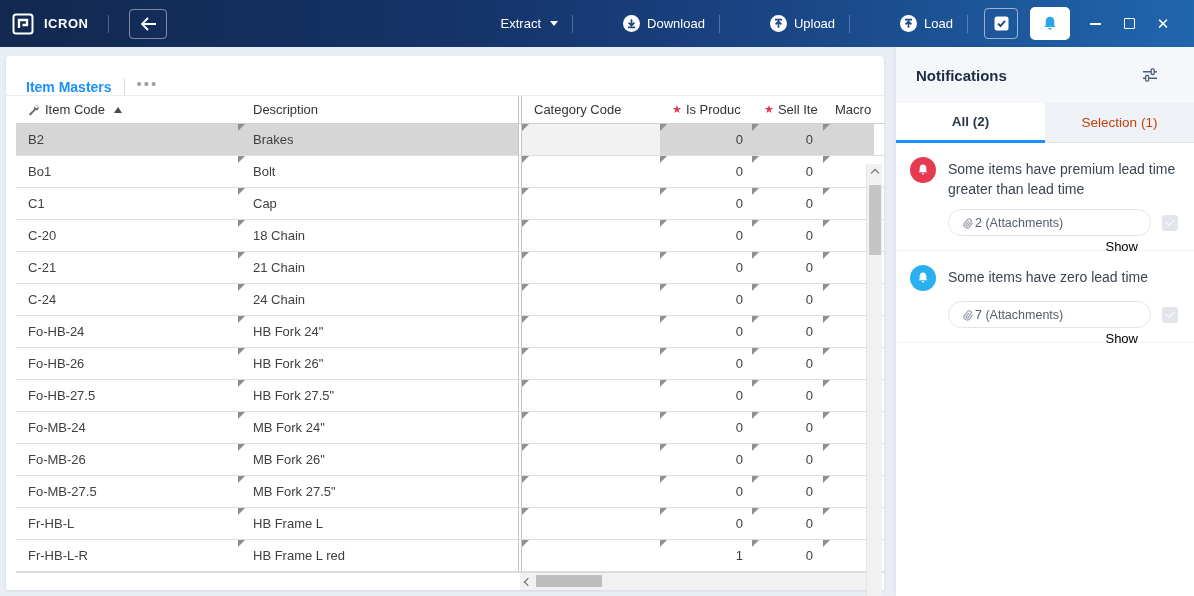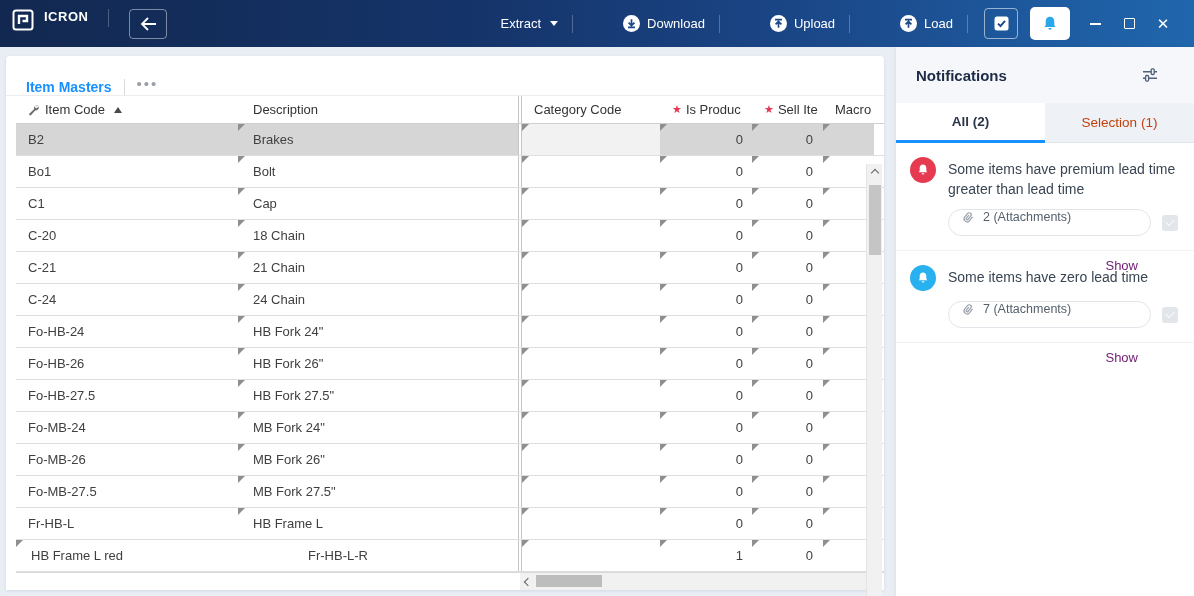--- a/index.html
+++ b/index.html
@@ -3,21 +3,21 @@
 <meta charset="utf-8">
 <style>
   * { margin:0; padding:0; box-sizing:border-box; }
   html,body { width:1194px; height:596px; overflow:hidden; }
   body { font-family:"Liberation Sans", sans-serif; background:#e9edf4; position:relative; color:#3d4248; }
 
   
   .topbar { position:absolute; left:0; top:0; width:1194px; height:47px;
     background:linear-gradient(90deg,#122850 0%,#15346a 40%,#1a4585 65%,#2066ad 100%);
     display:flex; align-items:center; color:#fff; }
-  .brand-zone { display:flex; gap:10px; padding-left:12px; }
+  .brand-zone { display:flex; align-items:center; gap:10px; padding-left:12px; }
   .logo { width:22px; height:22px; }
   .brand { font-size:13px; font-weight:bold; letter-spacing:.5px; color:#fff; }
   .tb-sep { width:1px; height:18px; background:rgba(255,255,255,.25); margin:0 10px; }
   .back-btn { width:38px; height:30px; border:1px solid rgba(255,255,255,.45); border-radius:4px;
     display:flex; align-items:center; justify-content:center; cursor:pointer; }
   .tb-right { margin-left:auto; display:flex; align-items:center; padding-right:14px; }
   .tb-action { display:flex; align-items:center; gap:7px; font-size:13px; color:#fff; cursor:pointer; padding:0 4px;margin-left:36px; }
   .caret-down { width:0; height:0; border-left:4px solid transparent; border-right:4px solid transparent; border-top:5px solid #fff; margin-left:2px; }
   .circ-ico { width:17px; height:17px; border-radius:50%; background:#fff; display:flex; align-items:center; justify-content:center; }
   .tb-icobtn { width:34px; height:31px; border:1px solid rgba(255,255,255,.55); border-radius:4px;
@@ -76,23 +76,23 @@
   .filter-btn { margin-left:auto; cursor:pointer; display:flex; }
   .panel-tabs { height:40px; display:flex; }
   .ptab { flex:1; display:flex; align-items:center; justify-content:center; font-size:13.5px; cursor:pointer; }
   .ptab.active { background:#fff; color:#2b3747; font-weight:bold; border-bottom:3px solid #1890ff; }
   .ptab.inactive { background:#eef1f5; color:#c2410c; border-bottom:1px solid #e2e5ea; }
   .notif { padding:14px 16px 14px 14px; border-bottom:1px solid #f0f2f5; }
   .n-head { display:flex; gap:12px; }
   .n-circle { width:26px; height:26px; border-radius:50%; flex:0 0 26px; display:flex; align-items:center; justify-content:center; }
   .n-msg { font-size:14px; color:#3a4552; line-height:1.4; padding-top:3px; max-width:232px; }
   .n-row { margin-left:38px; margin-top:10px; display:flex; align-items:center; gap:11px; }
-  .pill { flex:1; height:27px; border:1px solid #e1e5ea; border-radius:14px; display:flex; align-items:flex-start; padding:0 12px; gap:8px; background:#fff; cursor:pointer; }
+  .pill { flex:1; height:27px; border:1px solid #e1e5ea; border-radius:14px; display:flex; align-items:center; padding:0 12px; gap:0; background:#fff; cursor:pointer; }
   .attach-label { font-size:12.5px; color:#55606c; }
-  .show-link { margin-left:auto; font-size:13px; color:#701a75; cursor:pointer;margin-top:48px; }
+  .show-link { margin-left:auto; font-size:13px; color:#000000; cursor:pointer;margin-top:48px; }
   .n-check { width:16px; height:16px; background:#e2e5e9; border-radius:3px; position:relative; cursor:pointer; flex:0 0 16px; }
   .n-check::after { content:""; position:absolute; left:4px; top:4px; width:7px; height:4px;
     border-left:1.6px solid #fdfdfd; border-bottom:1.6px solid #fdfdfd; transform:rotate(-45deg); }
 </style>
 </head>
 <body>
 
 <div class="topbar">
   <div class="brand-zone">
     <svg class="logo" viewBox="0 0 22 22">
@@ -313,22 +313,22 @@
         <div class="drow">
     <div class="cell c-item">Fr-HB-L</div>
     <div class="cell c-desc tri">HB Frame L</div>
     <div class="c-div"></div>
     <div class="cell c-cat tri"></div>
     <div class="cell c-prod tri">0</div>
     <div class="cell c-sell tri">0</div>
     <div class="cell c-macro tri"></div>
   </div>
         <div class="drow">
+    <div class="cell c-item">Fr-HB-L-R</div>
     <div class="cell c-desc tri">HB Frame L red</div>
-    <div class="cell c-item">Fr-HB-L-R</div>
     <div class="c-div"></div>
     <div class="cell c-cat tri"></div>
     <div class="cell c-prod tri">1</div>
     <div class="cell c-sell tri">0</div>
     <div class="cell c-macro tri"></div>
   </div>
       </div>
 
     <div class="bottom-strip">
       <div class="hscroll">

